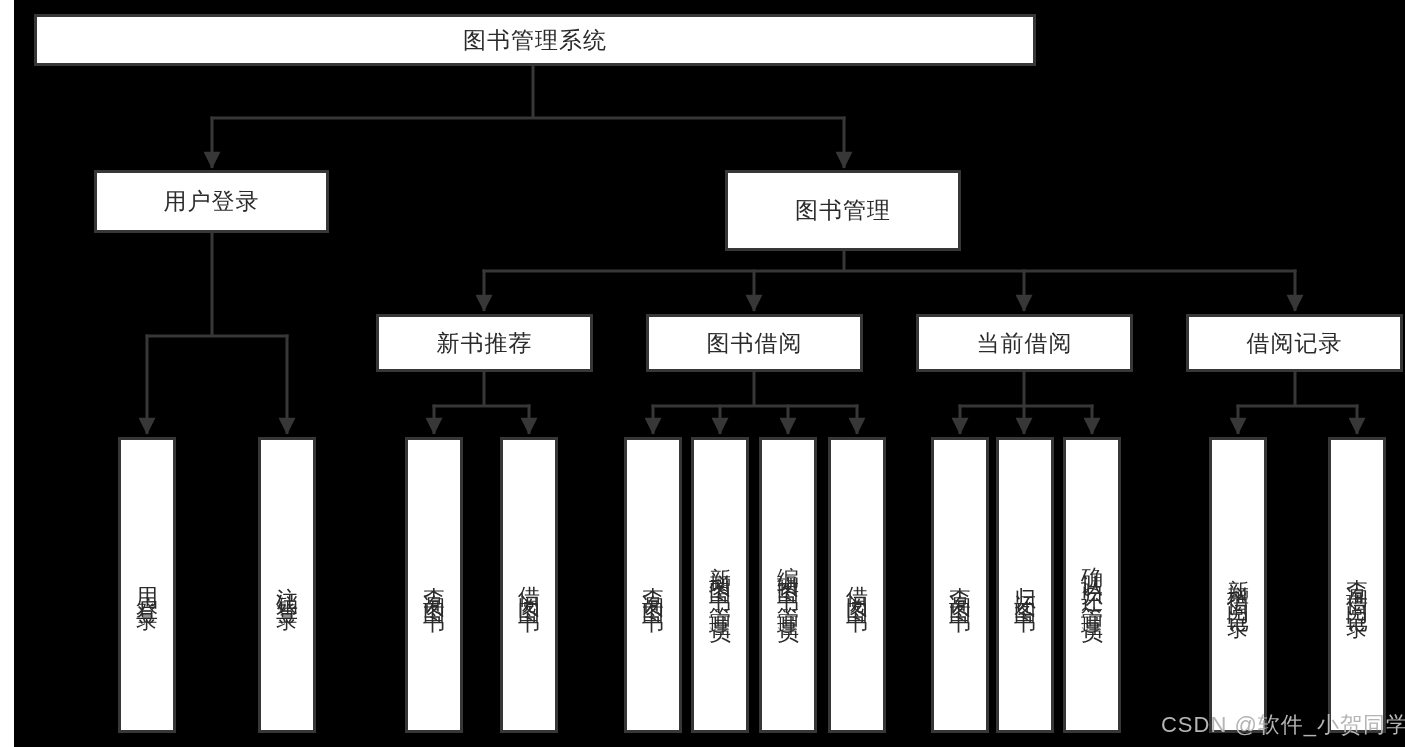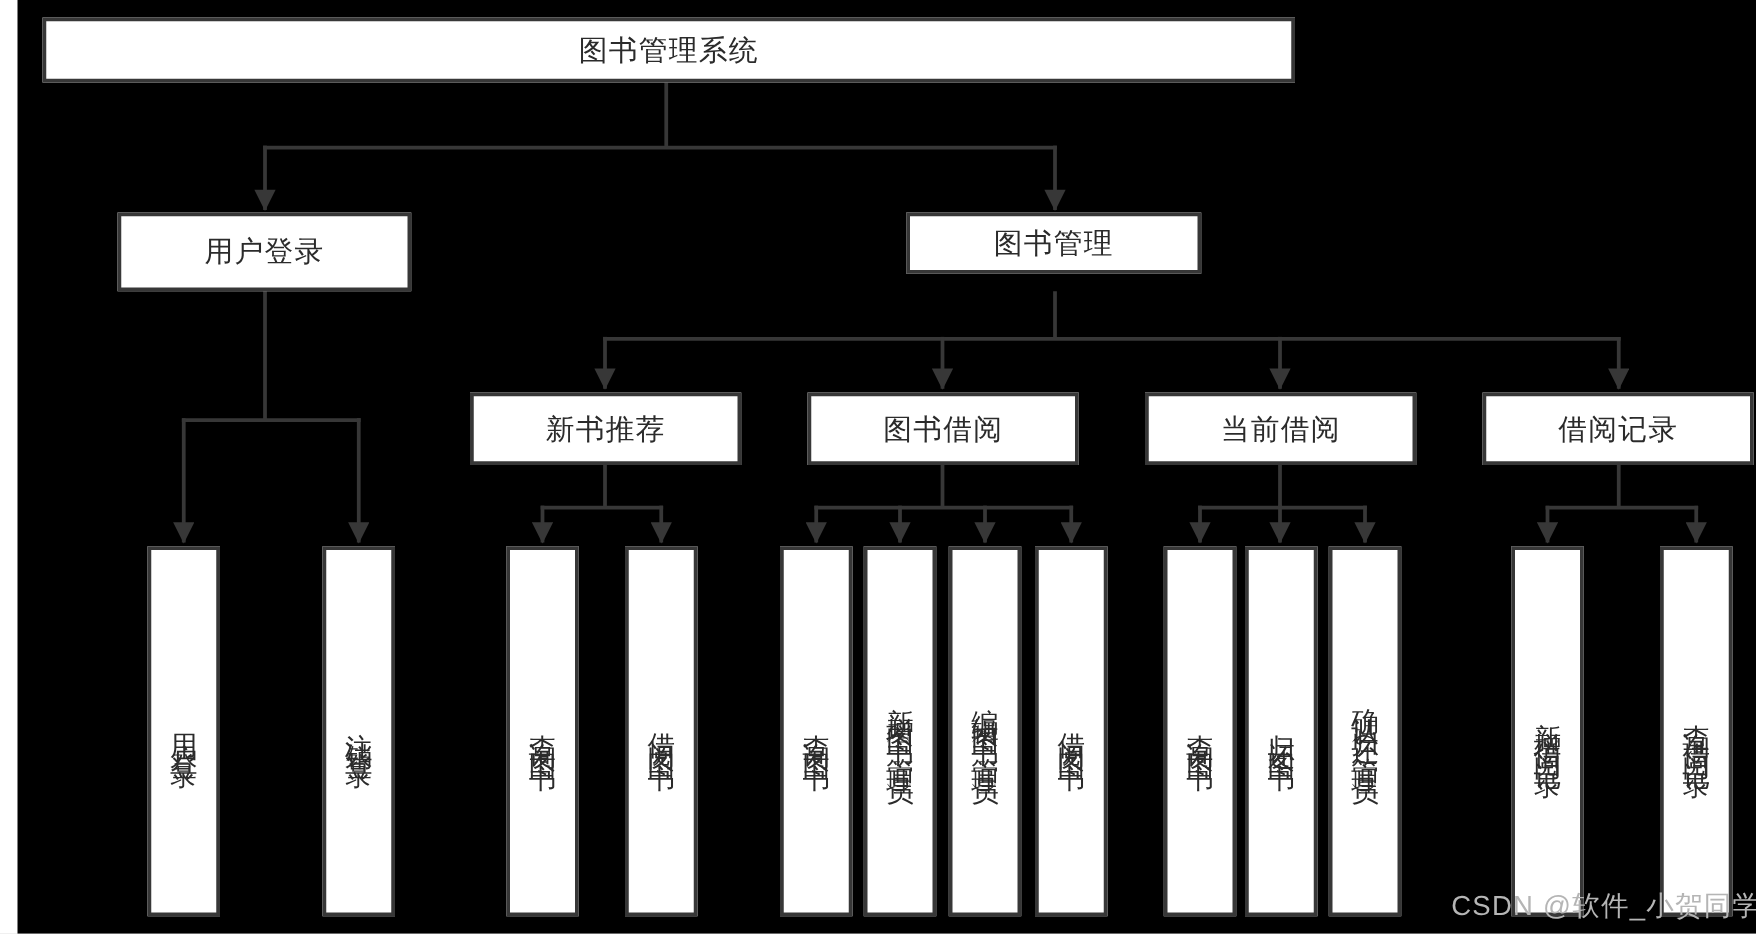--- a/index.html
+++ b/index.html
@@ -19,21 +19,21 @@
     top:437px;width:58px;height:296px;
     display:flex;align-items:center;justify-content:center;z-index:2;
   }
   .leaf .vtext{
     writing-mode:vertical-rl;text-orientation:mixed;white-space:nowrap;
     font-size:22px;line-height:1;letter-spacing:8px;color:#2b2b2b;
   }
   
   .n-root{left:20px;top:14px;width:1002px;height:52px;}
   .n-user-login{left:80px;top:170px;width:235px;height:63px;}
-  .n-book-mgmt{left:711px;top:170px;width:236px;height:49px;text-align:right;}
+  .n-book-mgmt{left:711px;top:170px;width:236px;height:81px;text-align:right;}
   .n-l3{top:314px;width:217px;height:58px;}
   .n-new-book{left:362px;}
   .n-book-borrow{left:632px;}
   .n-current-borrow{left:902px;}
   .n-borrow-records{left:1172px;}
   
   .lf-1a{left:104px;} .lf-1b{left:244px;}
   .lf-2a{left:391px;} .lf-2b{left:486px;}
   .lf-3a{left:610px;} .lf-3b{left:677px;} .lf-3c{left:745px;} .lf-3d{left:814px;}
   .lf-4a{left:917px;} .lf-4b{left:982px;} .lf-4c{left:1049px;}

